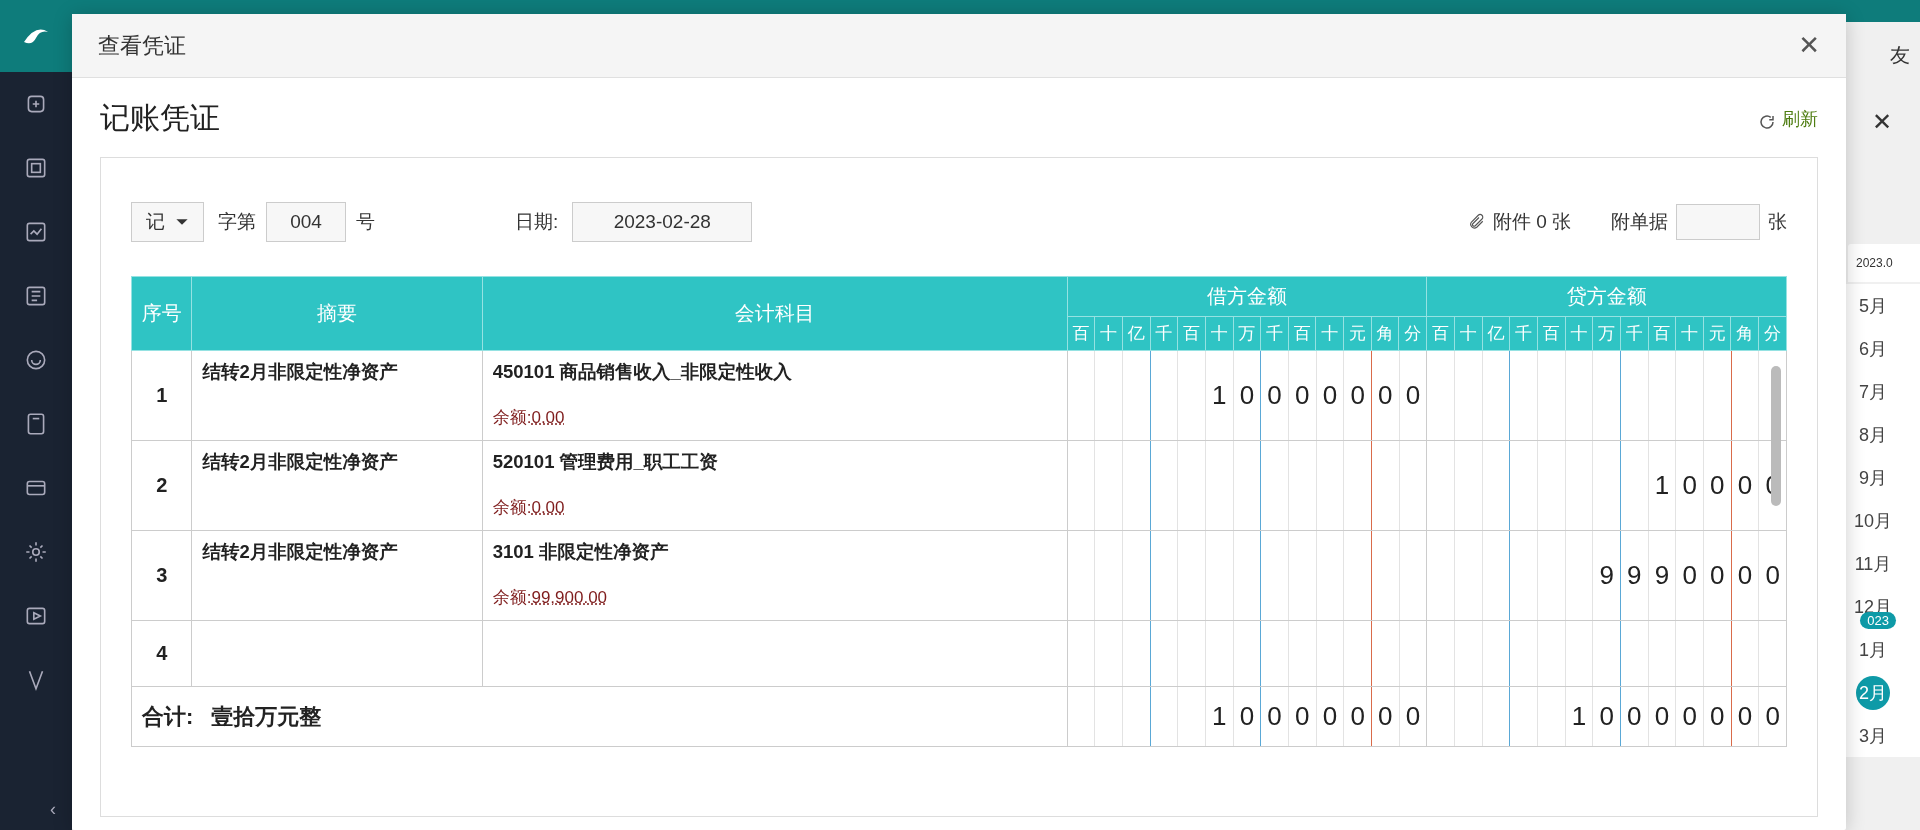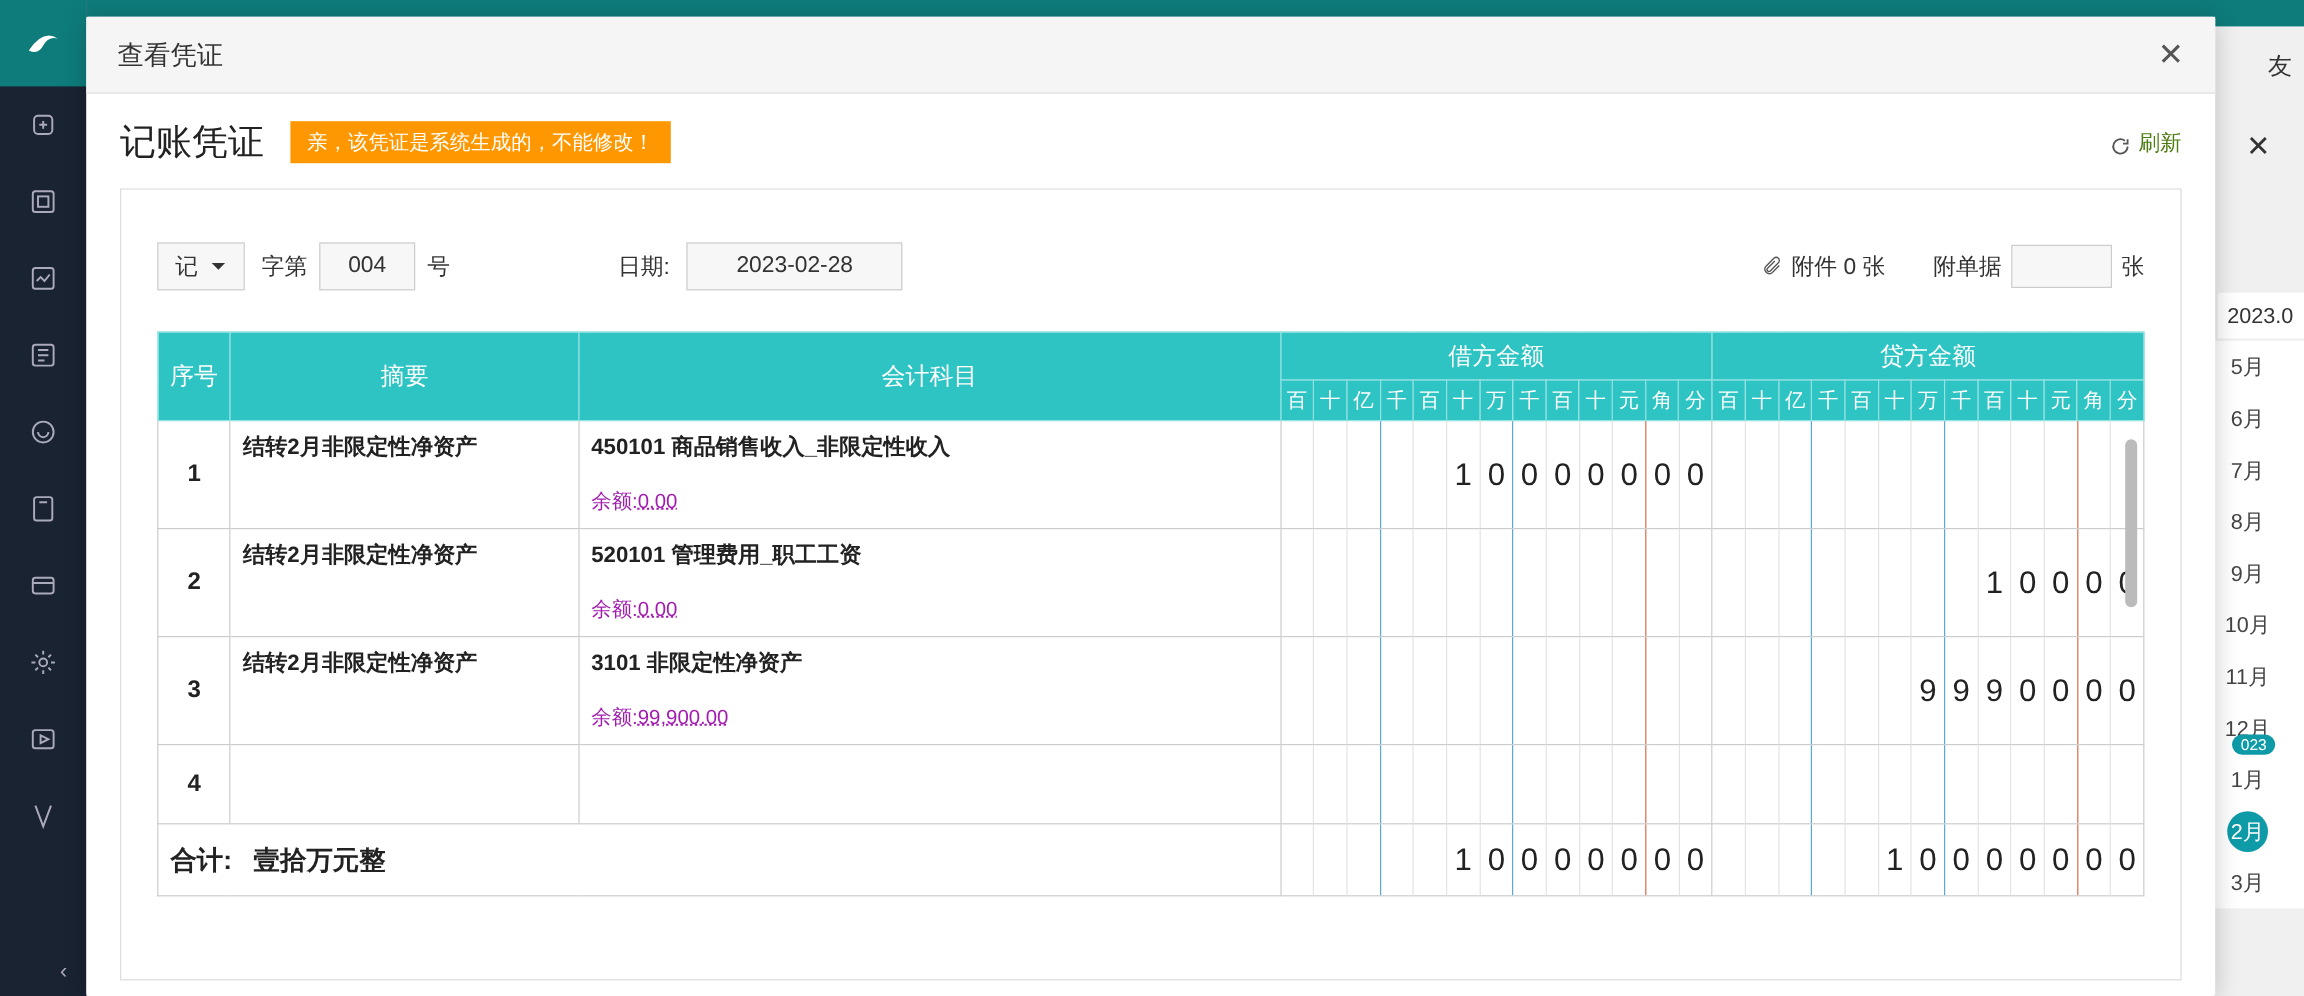--- a/index.html
+++ b/index.html
@@ -11,21 +11,21 @@
 .left-sidebar .logo-area svg { width: 36px; height: 36px; }
 .left-sidebar .nav-item { width: 72px; height: 64px; display: flex; align-items: center; justify-content: center; color: #aab; }
 .left-sidebar .nav-item svg { width: 26px; height: 26px; stroke: #aab; fill: none; stroke-width: 1.5; }
 .left-sidebar .collapse-arrow { position: absolute; bottom: 10px; left: 50px; color:#aab; font-size:18px; }
 
 
 .top-bar { position: absolute; left: 72px; top: 0; right: 0; height: 22px; background: #0e7c7b; z-index:1; }
 
 
 .bg-right-close { position: absolute; top: 108px; right: 28px; font-size: 24px; color:#333; z-index:1;}
-.bg-right-year { position: absolute; top: 244px; right: 0; width: 72px; height: 38px; background:#fff; font-size:18px; color:#333; display:flex; align-items:center; padding-left:8px; z-index:1; border-top-left-radius:3px;}
+.bg-right-year { position: absolute; top: 244px; right: 0; width: 72px; height: 38px; background:#fff; font-size:12px; color:#333; display:flex; align-items:center; padding-left:8px; z-index:1; border-top-left-radius:3px;}
 .bg-right-months { position: absolute; top: 284px; right: 0; width: 94px; z-index:1; background:#fff; }
 .bg-right-months .m { height: 43px; display:flex; align-items:center; justify-content:center; font-size:18px; color:#444; }
 .bg-right-months .badge2023 { position:absolute; right: 24px; top: 328px; background:#0e9aa7; color:#fff; font-size:13px; padding:1px 7px; border-radius:10px; }
 .bg-right-months .m.active { }
 .bg-right-months .m.active span { background:#0e9aa7; color:#fff; width:34px; height:34px; border-radius:50%; display:flex; align-items:center; justify-content:center; }
 .bg-right-up { position:absolute; top:335px; right:23px; z-index:1; width:30px; height:30px; border-radius:50%; background:#0e9aa7; color:#fff; display:flex; align-items:center; justify-content:center; font-size:18px;}
 .bg-you { position:absolute; top:42px; right:10px; font-size:20px; color:#333; z-index:1;}
 
 
 .modal { position: absolute; left: 72px; top: 14px; width: 1774px; height: 816px; background: #fff; border-radius: 2px; box-shadow: 0 2px 20px rgba(0,0,0,0.2); z-index: 10; display:flex; flex-direction:column;}
@@ -58,21 +58,21 @@
 .vtable-wrap { position:relative; }
 .vscroll-thumb { position:absolute; right: 6px; top: 90px; width:10px; height:140px; background:#bbb; border-radius:5px;}
 
 table.v { border-collapse: collapse; width: 100%; table-layout: fixed; font-size:19px; color:#222;}
 table.v th { background:#2fc4c4; color:#fff; font-weight:500; border:1px solid #95e2e2; height:40px; font-size:20px;}
 table.v th.sub { height:34px; font-size:17px; padding:0;}
 table.v td { border:1px solid #ccc; height:90px; vertical-align:top; padding:8px 10px; background:#fff;}
 table.v td.idx { text-align:center; vertical-align:middle; font-size:20px; font-weight:600;}
 table.v td.summary { font-weight:600; font-size:18.5px; }
 table.v td.acct .name{ font-weight:600; font-size:18.5px; display:block; margin-bottom: 22px; }
-table.v td.acct .bal { color:#a21caf; font-size:17px;}
+table.v td.acct .bal { color:#7f1d1d; font-size:17px;}
 table.v td.acct .bal .u{ text-decoration:underline dotted; }
 table.v tr.totals td { height:60px; vertical-align:middle; font-size:22px; font-weight:600;}
 table.v tr.blank td{ height:66px;}
 
 
 .digits-group { padding:0 !important; }
 .digits-row { display:flex; height:100%; }
 .dcell { flex:1; border-right:1px solid #e3e3e3; display:flex; align-items:center; justify-content:center; font-size:26px; font-weight:400; color:#222;}
 .dcell:last-child{ border-right:none;}
 .dcell.sep-yi { border-right:1px solid #5aa8d6;}    
@@ -180,21 +180,20 @@
 
 <div class="modal">
   <div class="modal-header">
     <div class="title">查看凭证</div>
     <div class="close">✕</div>
   </div>
   <div class="modal-body">
     <div class="voucher-top">
       <div class="lefttitle">
         <span class="big">记账凭证</span>
-        <span class="warn">亲，该凭证是系统生成的，不能修改！</span>
       </div>
       <div class="refresh">
         <svg viewBox="0 0 24 24">
             <path d="M20 12a8 8 0 1 1-3-6.2M20 4v5h-5"></path>
           </svg>
         <span>刷新</span>
       </div>
     </div>
 
     <div class="voucher-frame">

